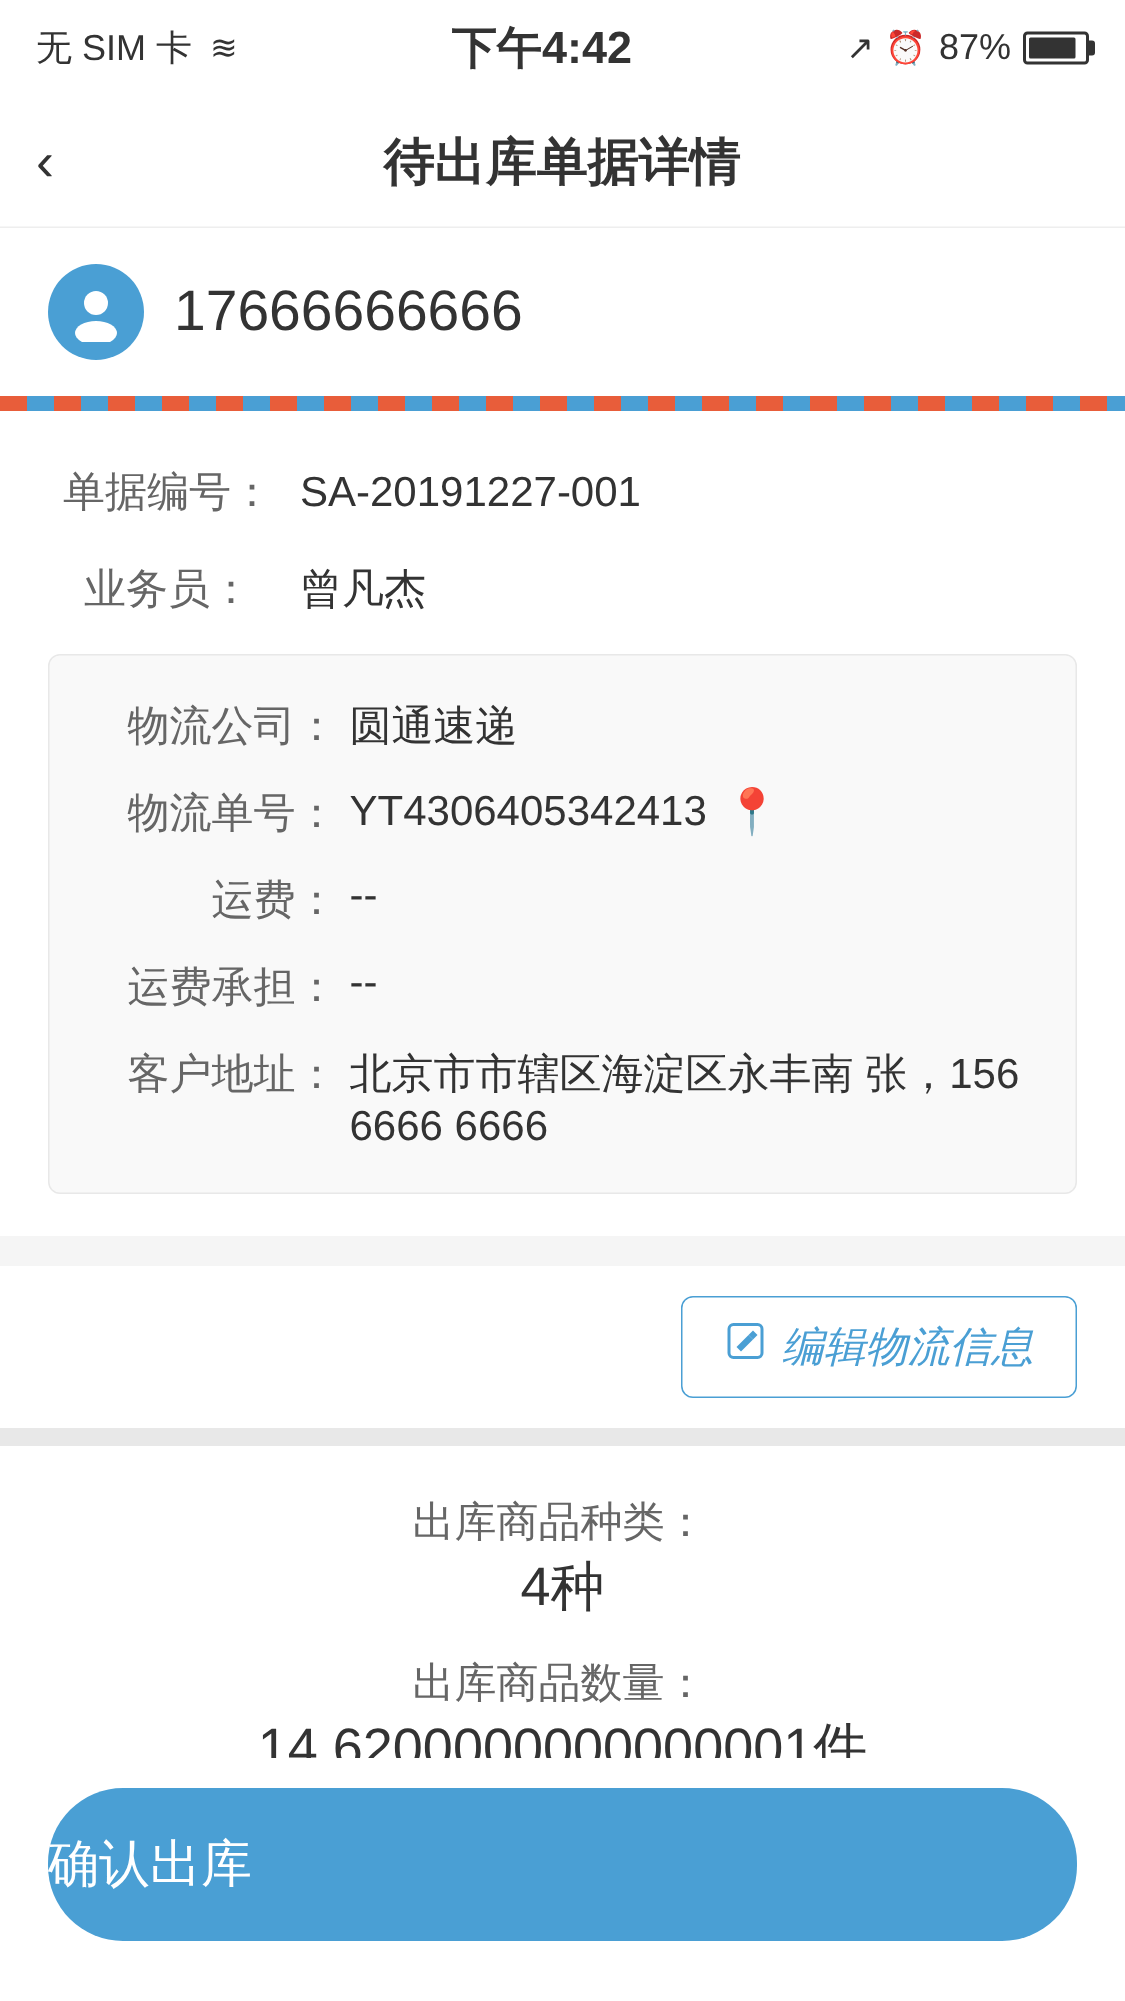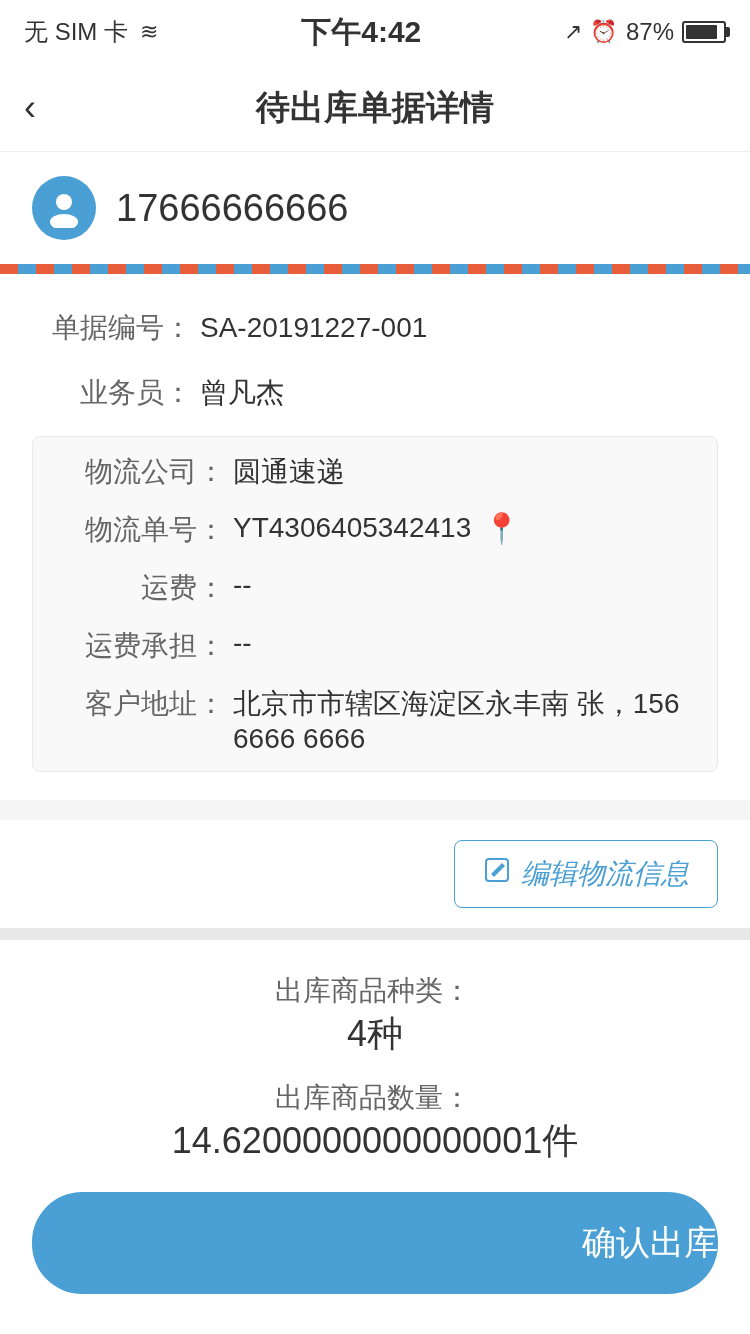--- a/index.html
+++ b/index.html
@@ -146,38 +146,38 @@
     .info-row {
       display: flex;
       align-items: flex-start;
       margin-bottom: 20px;
       line-height: 1.6;
     }
     .info-row:last-child { margin-bottom: 0; }
     .info-label {
       color: #666;
       min-width: 160px;
-      text-align: right;
+      text-align: center;
       flex-shrink: 0;
       font-size: 28px;
     }
     .info-value {
       color: #333;
       font-size: 28px;
       flex: 1;
       padding-left: 8px;
     }
 
     
     .logistics-card {
       background: #f9f9f9;
       border: 1px solid #e8e8e8;
       border-radius: 8px;
       margin: 0 0 0 0;
-      padding: 16px 32px;
+      padding: 28px 32px;
     }
     .logistics-row {
       display: flex;
       align-items: flex-start;
       margin-bottom: 20px;
     }
     .logistics-row:last-child { margin-bottom: 0; }
     .logistics-label {
       color: #666;
       min-width: 160px;
@@ -277,21 +277,21 @@
       padding: 20px 0 40px 0;
     }
     .confirm-btn {
       display: block;
       width: calc(100% - 64px);
       margin: 0 32px;
       background: #4a9fd4;
       color: white;
       font-size: 34px;
       font-weight: 500;
-      text-align: right;
+      text-align: left;
       padding: 28px 0;
       border-radius: 50px;
       border: none;
       cursor: pointer;
     }
 
     .main-content {
       padding-bottom: 160px;
     }
   </style>

